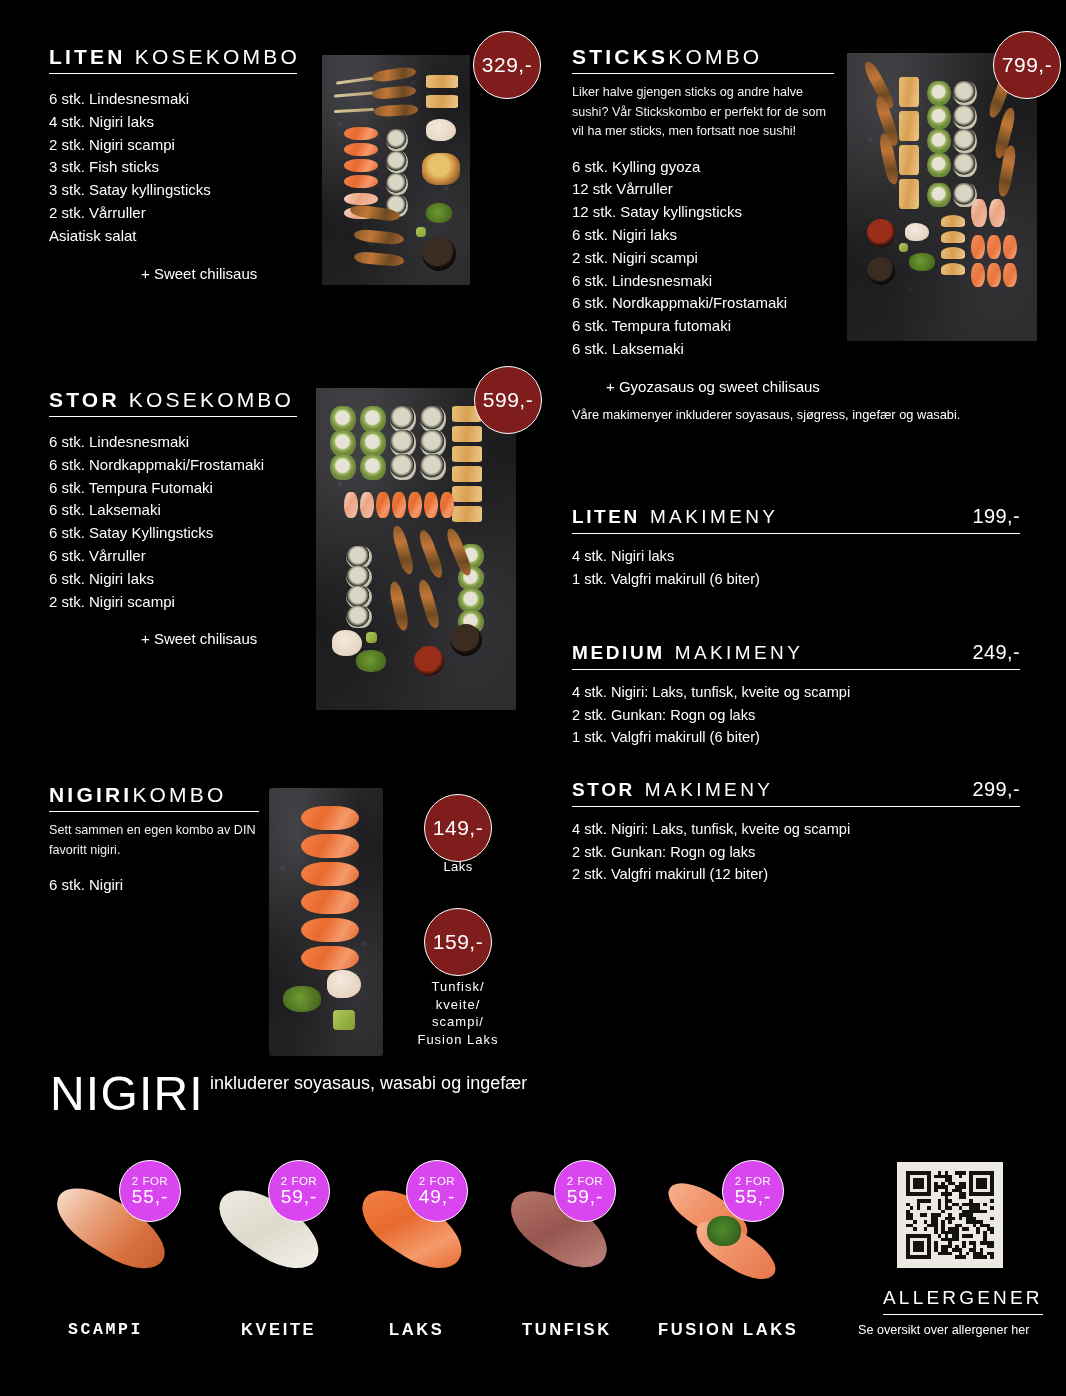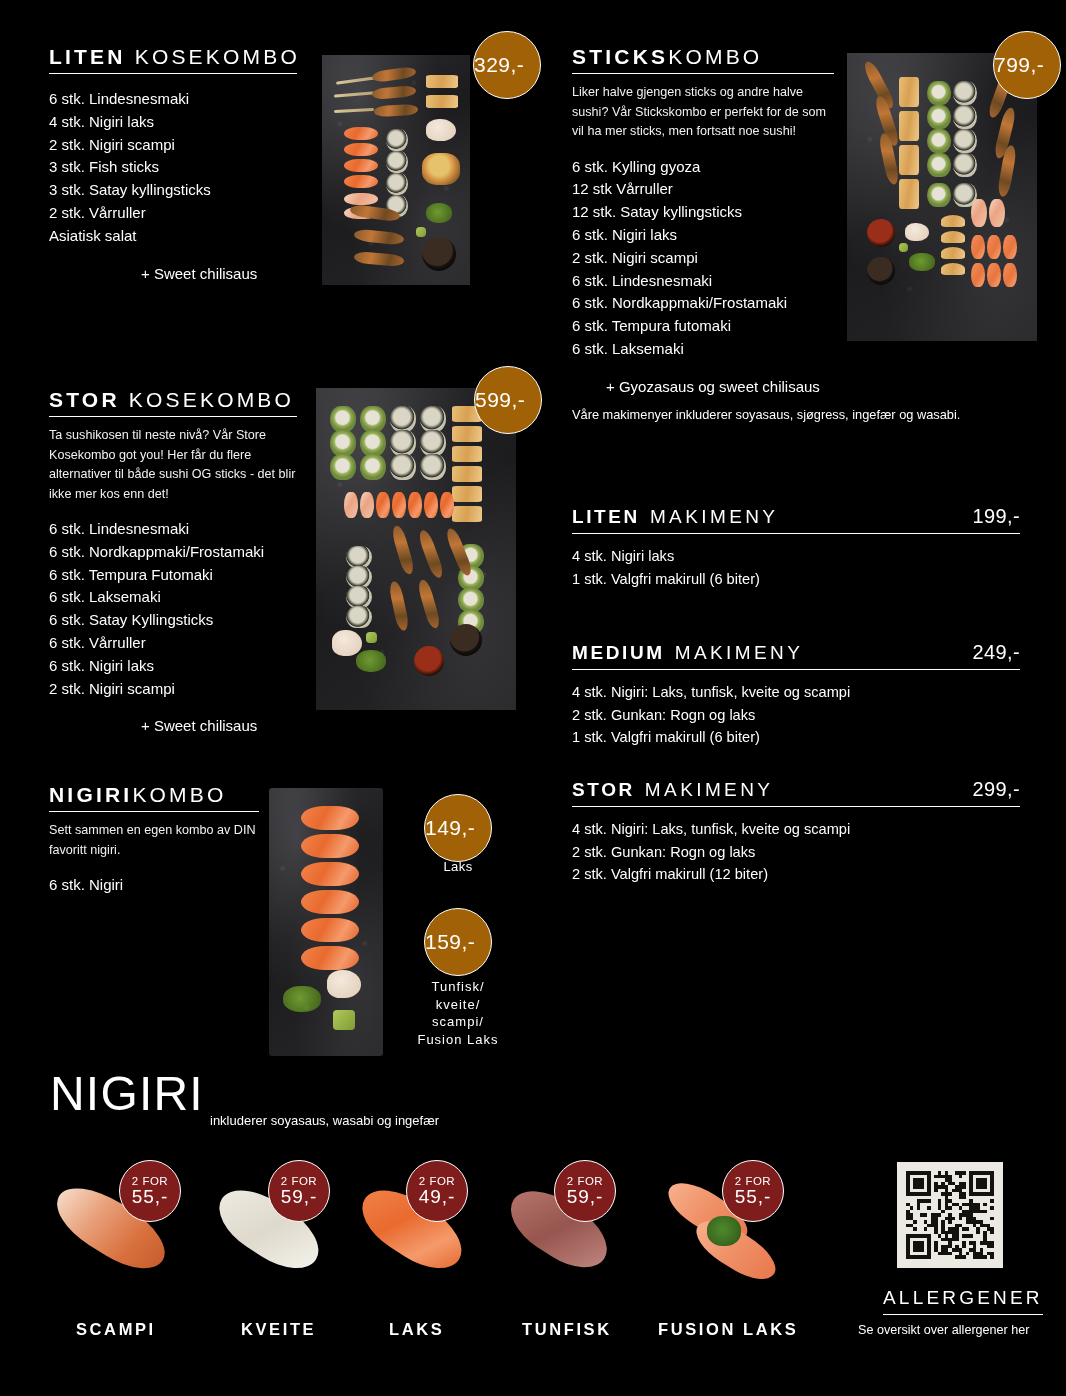--- a/index.html
+++ b/index.html
@@ -57,23 +57,24 @@
   .item-list .sauce {
     margin-top: 15px;
     padding-left: 92px;
   }
 
   
   .price-circle {
     position: absolute;
     border: 1.3px solid #ffffff;
     border-radius: 50%;
-    background: #a16207;
+    background: #7f1d1d;
     display: flex;
     align-items: center;
+    justify-content: center;
     z-index: 20;
   }
   .price-circle .val {
     font-size: 21px;
     font-weight: 400;
     letter-spacing: 0.5px;
     white-space: nowrap;
   }
 
   .circle-caption {
@@ -186,21 +187,21 @@
     font-size: 16.5px;
     font-weight: bold;
     letter-spacing: 2.6px;
     text-align: left;
   }
 
   .twofor-circle {
     position: absolute;
     border: 1.3px solid #ffffff;
     border-radius: 50%;
-    background: #7f1d1d;
+    background: #d946ef;
     display: flex;
     flex-direction: column;
     align-items: center;
     justify-content: center;
     z-index: 25;
   }
   .twofor-circle .lbl { font-size: 11.5px; letter-spacing: 0.5px; }
   .twofor-circle .amt { font-size: 19px; letter-spacing: 1px; margin-top: -1px; }
 
   
@@ -348,21 +349,20 @@
 
   <div class="price-circle" style="left:993px; top:31px; width:68px; height:68px;">
     <span class="val">799,-</span>
   </div>
 
   <div class="abs" style="left:49px; top:388px; width:248px;">
     <div class="sec-head">
       <span class="bold">STOR</span>
       <span class="light">KOSEKOMBO</span>
     </div>
-    <div class="sec-desc">Ta sushikosen til neste nivå? Vår Store Kosekombo got you! Her får du flere alternativer til både sushi OG sticks - det blir ikke mer kos enn det!</div>
     <div class="item-list">
       <div>6 stk. Lindesnesmaki</div>
       <div>6 stk. Nordkappmaki/Frostamaki</div>
       <div>6 stk. Tempura Futomaki</div>
       <div>6 stk. Laksemaki</div>
       <div>6 stk.  Satay Kyllingsticks</div>
       <div>6 stk. Vårruller</div>
       <div>6 stk. Nigiri laks</div>
       <div>2 stk. Nigiri scampi</div>
       <div class="sauce">+ Sweet chilisaus</div>
@@ -497,30 +497,30 @@
     <span class="val">159,-</span>
   </div>
   <div class="circle-caption" style="left:398px; top:978px; width:120px; white-space:pre-line; letter-spacing:1px;">Tunfisk/
 kveite/
 scampi/
 Fusion Laks</div>
 
   <div class="abs" style="left:50px; top:1070px;">
     <span class="big-title" style="font-size:48px;">NIGIRI</span>
   </div>
-  <div class="abs" style="left:210px; top:1073px; font-size:13px;margin-top:40px;">inkluderer soyasaus, wasabi og ingefær</div>
+  <div class="abs" style="left:210px; top:1073px; font-size:18px;">inkluderer soyasaus, wasabi og ingefær</div>
 
   <div class="nigiri-piece" style="left:38px; top:1158px; width:150px; height:140px;">
     <div class="n-body shrimp" style="width:122px; height:52px; position:absolute; left:12px; top:44px; transform:rotate(32deg); background:linear-gradient(100deg,#f7ddcb,#e8a07a 35%,#d9713f 70%,#c45c2c);"></div>
   </div>
   <div class="twofor-circle" style="left:119px; top:1160px; width:62px; height:62px;">
     <span class="lbl">2 FOR</span>
     <span class="amt">55,-</span>
   </div>
-  <div class="nig-label" style="left:76px; top:1320px;">SCAMPI</div>
+  <div class="nig-label" style="left:68px; top:1320px;font-family:Liberation Mono, monospace;">SCAMPI</div>
 
   <div class="nigiri-piece" style="left:205px; top:1158px; width:140px; height:140px;">
     <div class="n-body white" style="width:112px; height:54px; position:absolute; left:8px; top:44px; transform:rotate(33deg);"></div>
   </div>
   <div class="twofor-circle" style="left:268px; top:1160px; width:62px; height:62px;">
     <span class="lbl">2 FOR</span>
     <span class="amt">59,-</span>
   </div>
   <div class="nig-label" style="left:241px; top:1320px;">KVEITE</div>
 

